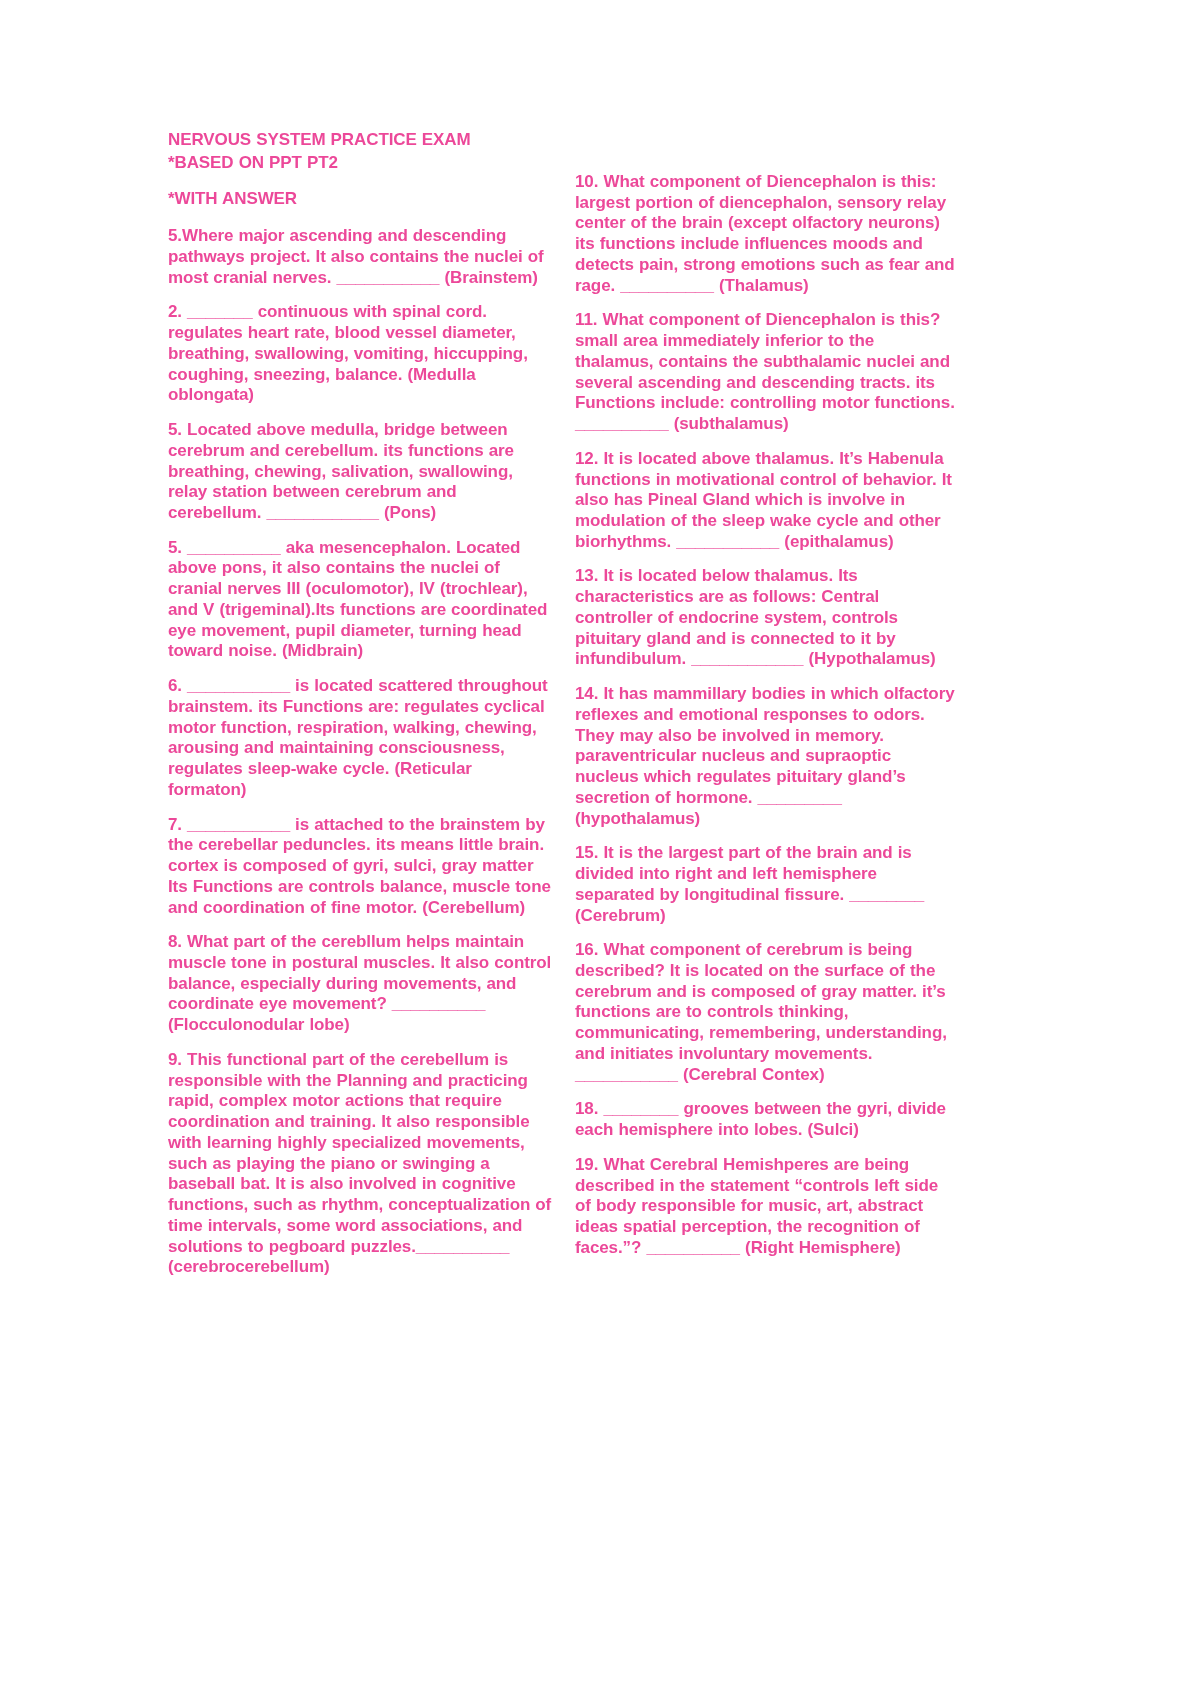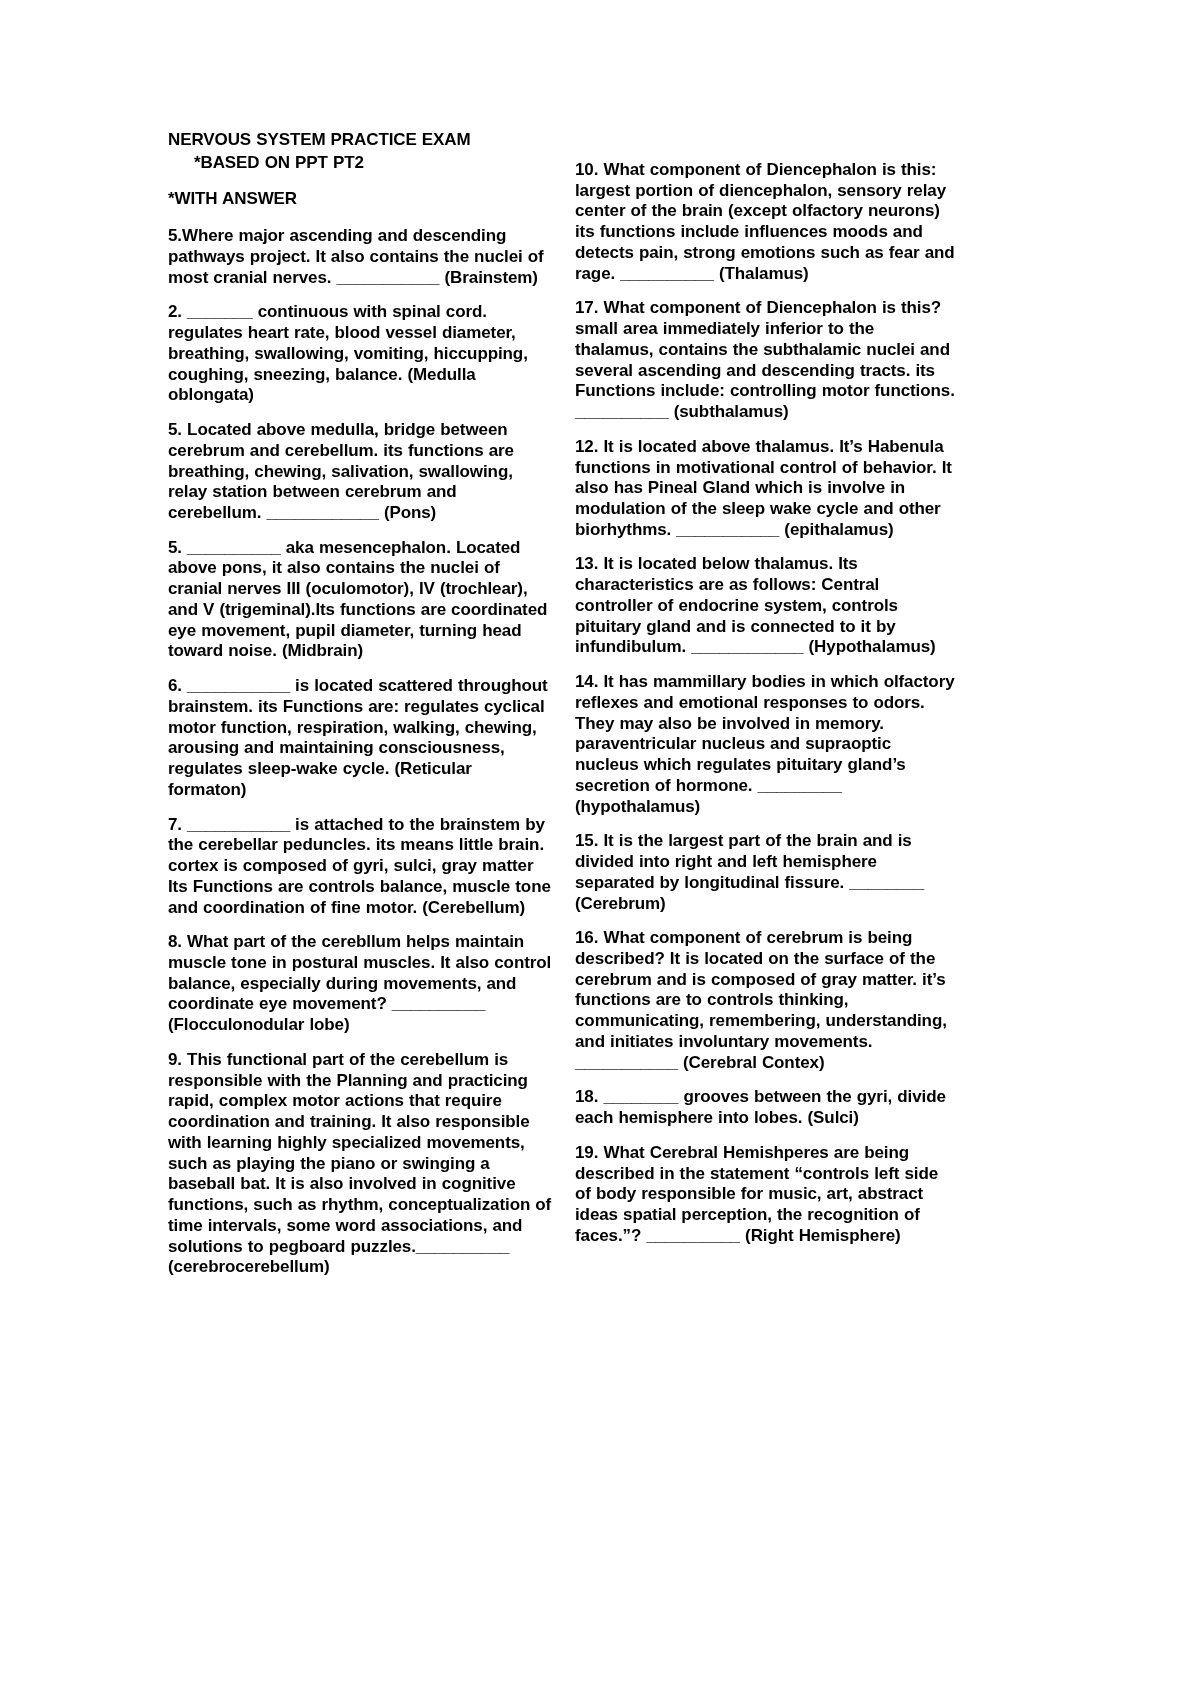--- a/index.html
+++ b/index.html
@@ -8,48 +8,47 @@
     background: #ffffff;
   }
   .page {
     position: relative;
     width: 1200px;
     height: 1696px;
     background: #ffffff;
     overflow: hidden;
     font-family: "Liberation Sans", sans-serif;
     font-weight: bold;
-    color: #000000;
+    color: #ec4899;
   }
   .col {
     position: absolute;
   }
   .col-left {
     left: 168px;
     top: 130px;
     width: 384px;
   }
   .col-right {
     left: 575px;
-    top: 160px;
+    top: 172px;
     width: 380px;
   }
   .para {
     font-size: 17px;
     line-height: 1.22;
     letter-spacing: -0.1px;
     margin: 0 0 14px 0;
     word-spacing: 0.5px;
   }
   .title-line1 {
     margin-bottom: 2px;
   }
   .title-line2 {
     margin-bottom: 16px;
-    margin-left: 26px;
   }
   .subtitle {
     margin-bottom: 16px;
   }
 </style>
 </head>
 <body>
 
 <div class="page">
 
@@ -63,21 +62,21 @@
     <p class="para">5. Located above medulla, bridge between cerebrum and cerebellum. its functions are breathing, chewing, salivation, swallowing, relay station between cerebrum and cerebellum. ____________ (Pons)</p>
     <p class="para">5. __________ aka mesencephalon. Located above pons, it also contains the nuclei of cranial nerves III (oculomotor), IV (trochlear), and V (trigeminal).Its functions are coordinated eye movement, pupil diameter, turning head toward noise. (Midbrain)</p>
     <p class="para">6. ___________ is located scattered throughout brainstem. its Functions are: regulates cyclical motor function, respiration, walking, chewing, arousing and maintaining consciousness, regulates sleep-wake cycle. (Reticular formaton)</p>
     <p class="para">7. ___________ is attached to the brainstem by the cerebellar peduncles. its means little brain. cortex is composed of gyri, sulci, gray matter Its Functions are  controls balance, muscle tone and coordination of fine motor. (Cerebellum)</p>
     <p class="para">8. What part of the cerebllum helps maintain muscle tone in postural muscles. It also control balance, especially during movements, and coordinate eye movement? __________ (Flocculonodular lobe)</p>
     <p class="para">9. This functional part of the cerebellum is responsible with the Planning and practicing rapid, complex motor actions that require coordination and training. It also responsible with learning highly specialized movements, such as playing the piano or swinging a baseball bat. It is also  involved in cognitive functions, such as rhythm, conceptualization of time intervals, some word associations, and solutions to pegboard puzzles.__________ (cerebrocerebellum)</p>
   </div>
 
   <div class="col col-right">
     <p class="para">10. What component of Diencephalon is this: largest portion of diencephalon, sensory relay center of the brain (except olfactory neurons) its functions include influences moods and detects pain, strong emotions such as fear and rage. __________ (Thalamus)</p>
-    <p class="para">17. What component of Diencephalon is this? small area immediately inferior to the thalamus, contains the subthalamic nuclei and several ascending and descending tracts. its Functions include: controlling motor functions. __________ (subthalamus)</p>
+    <p class="para">11. What component of Diencephalon is this? small area immediately inferior to the thalamus, contains the subthalamic nuclei and several ascending and descending tracts. its Functions include: controlling motor functions. __________ (subthalamus)</p>
     <p class="para">12. It is located above thalamus. It’s Habenula functions in motivational control of behavior. It also has Pineal Gland which is involve in modulation of the sleep wake cycle and other biorhythms. ___________ (epithalamus)</p>
     <p class="para">13. It is located below thalamus. Its characteristics are as follows: Central controller of endocrine system, controls pituitary gland and is connected to it by infundibulum. ____________ (Hypothalamus)</p>
     <p class="para">14. It  has mammillary bodies in which olfactory reflexes and emotional responses to odors. They may also be involved in memory. paraventricular nucleus and supraoptic nucleus which regulates pituitary gland’s secretion of hormone. _________ (hypothalamus)</p>
     <p class="para">15. It is the largest part of the brain and is divided into right and left hemisphere separated by longitudinal fissure. ________ (Cerebrum)</p>
     <p class="para">16. What component of cerebrum is being described? It is located on the surface of the cerebrum and is composed of gray matter. it’s functions are to controls thinking, communicating, remembering, understanding, and initiates involuntary movements. ___________ (Cerebral Contex)</p>
     <p class="para">18. ________ grooves between the gyri, divide each hemisphere into lobes. (Sulci)</p>
     <p class="para">19. What Cerebral Hemishperes are being described in the statement “controls left side of body responsible for music, art, abstract ideas spatial perception, the recognition of faces.”? __________ (Right Hemisphere)</p>
   </div>
 
 </div>

